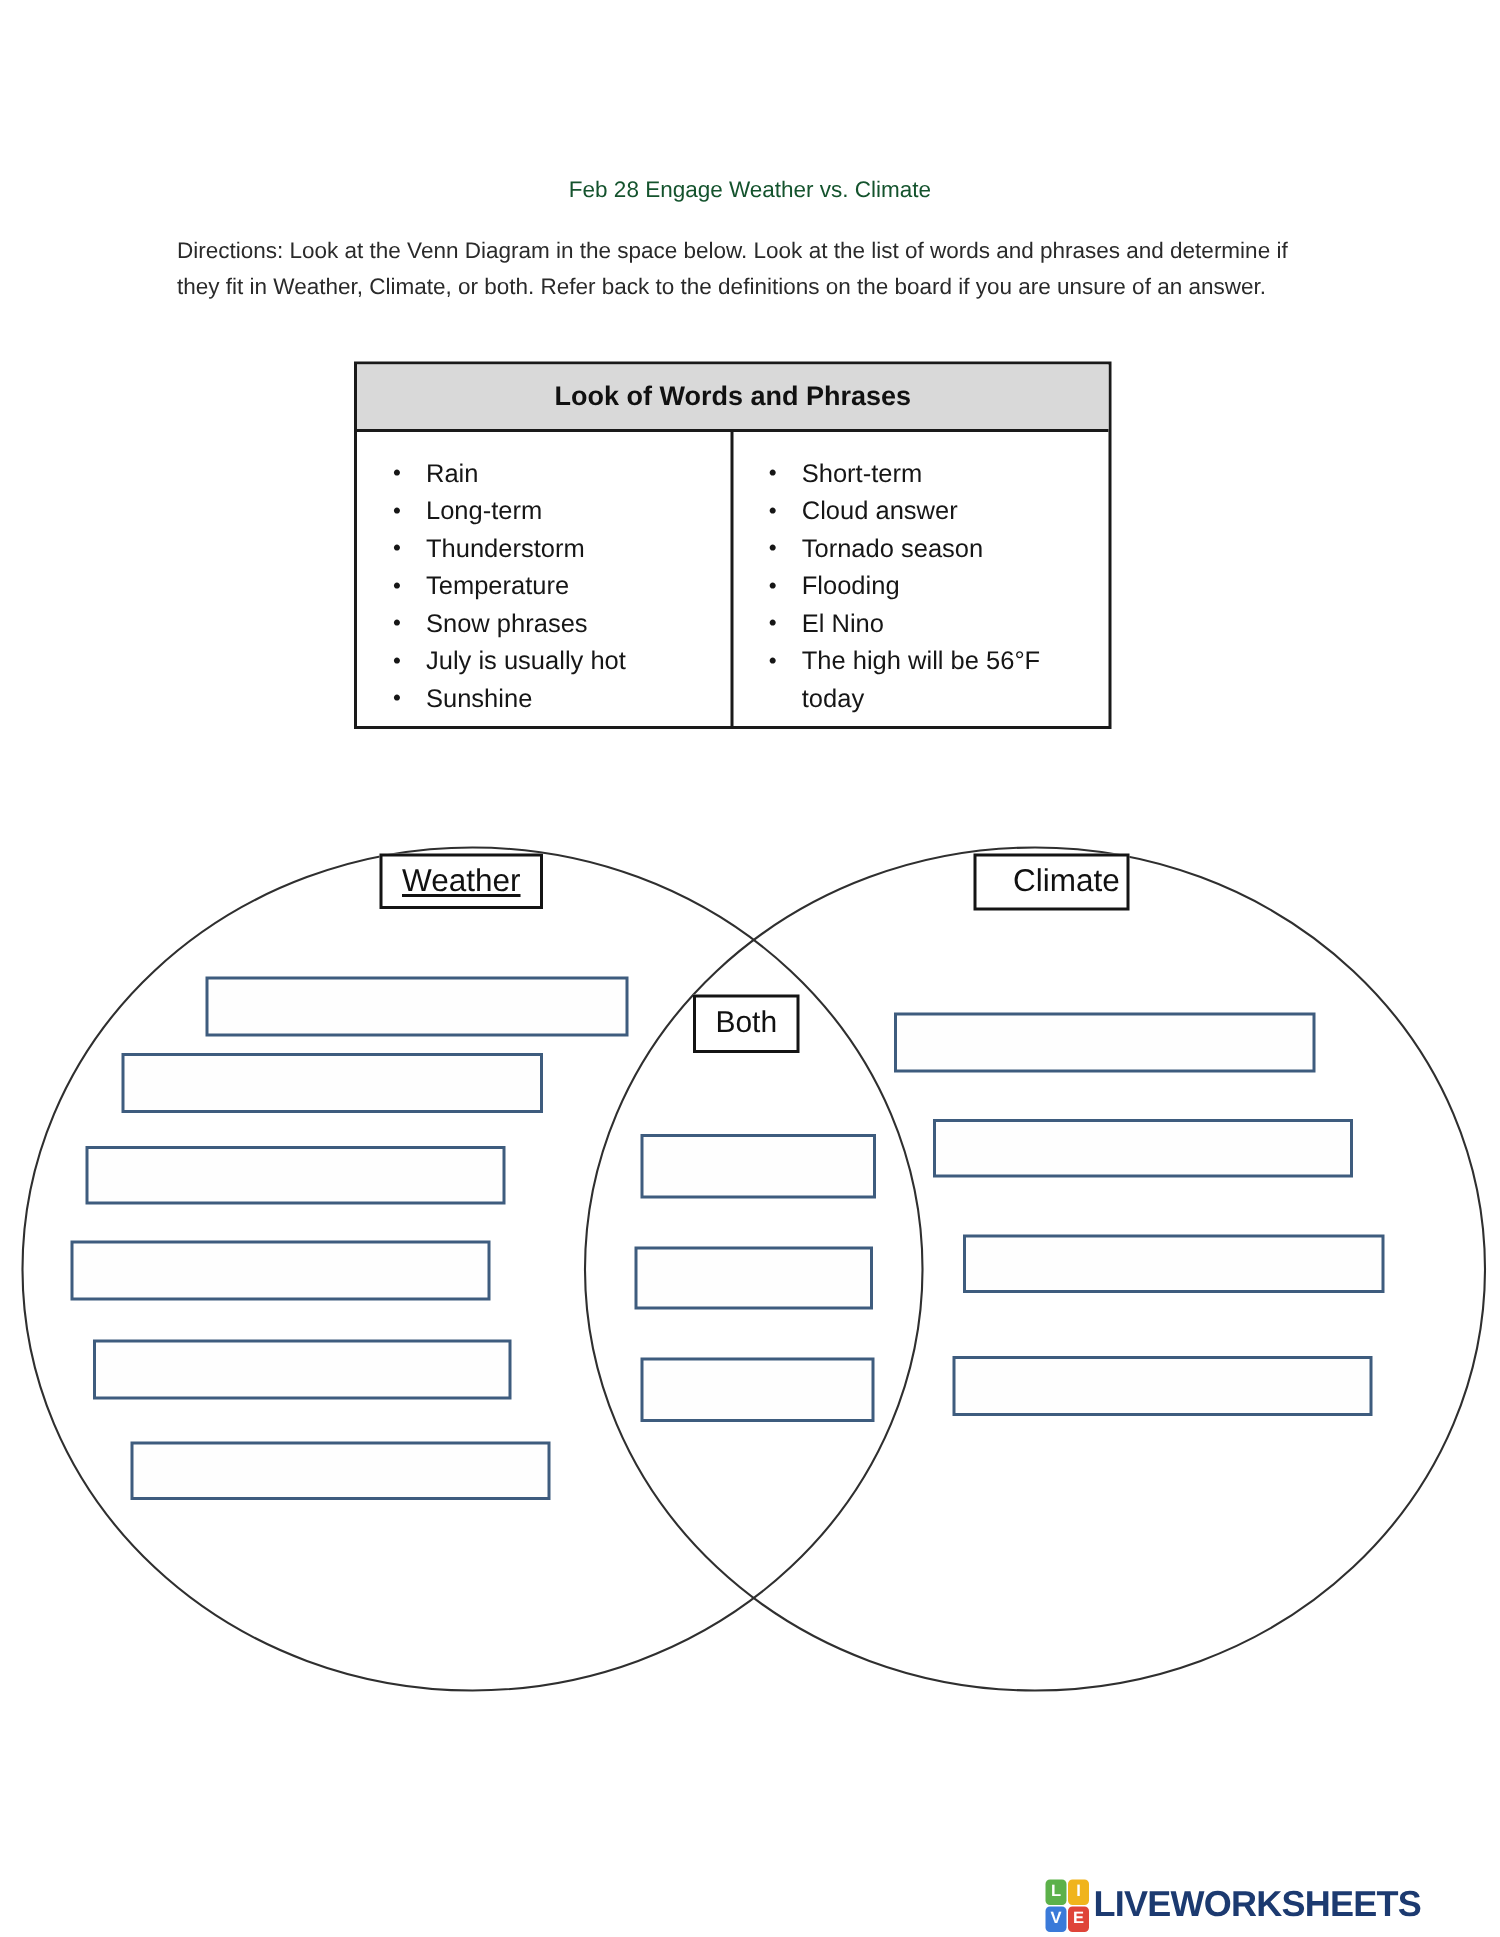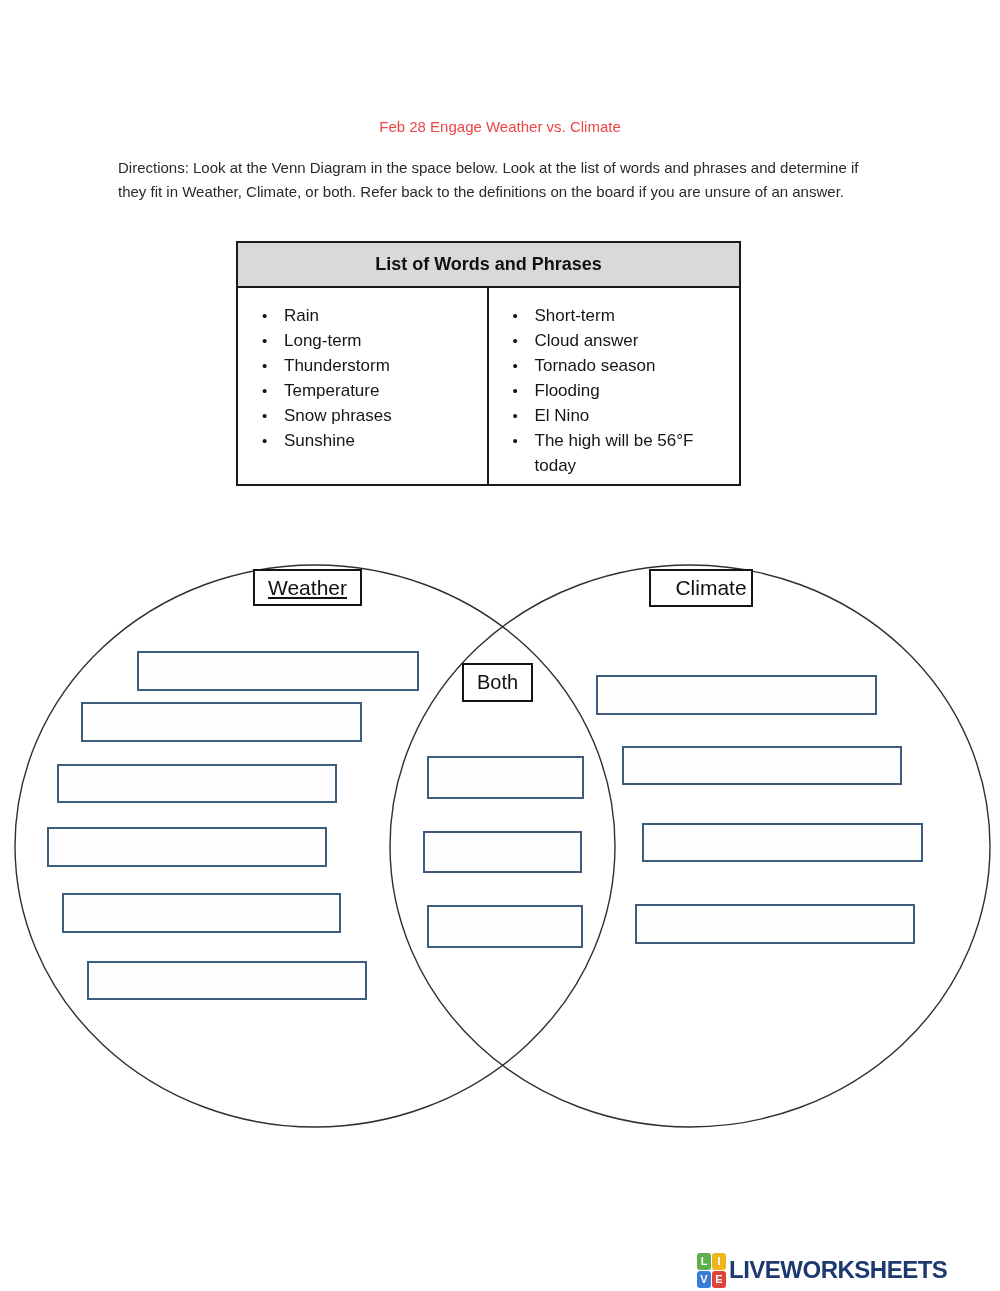--- a/index.html
+++ b/index.html
@@ -14,21 +14,21 @@
     overflow: hidden;
   }
 
   
   .title {
     position: absolute;
     top: 118px; left: 0;
     width: 1000px;
     text-align: center;
     font-size: 15px;
-    color: #ef4444;
+    color: #14532d;
   }
   .directions {
     position: absolute;
     top: 156px; left: 118px;
     width: 752px;
     font-size: 15px;
     line-height: 24px;
     color: #2a2a2a;
   }
 
@@ -142,29 +142,30 @@
 </head>
 <body>
 
 <div class="page">
 
   <div class="title">Feb 28 Engage Weather vs. Climate</div>
 
   <div class="directions">Directions: Look at the Venn Diagram in the space below. Look at the list of words and phrases and determine if they fit in Weather, Climate, or both. Refer back to the definitions on the board if you are unsure of an answer.</div>
 
   <div class="word-table">
-    <div class="word-table-header">List of Words and Phrases</div>
+    <div class="word-table-header">Look of Words and Phrases</div>
     <div class="word-table-body">
       <div class="word-col left">
         <ul>
           <li>Rain</li>
           <li>Long-term</li>
           <li>Thunderstorm</li>
           <li>Temperature</li>
           <li>Snow phrases</li>
+          <li>July is usually hot</li>
           <li>Sunshine</li>
         </ul>
       </div>
       <div class="word-col">
         <ul>
           <li>Short-term</li>
           <li>Cloud answer</li>
           <li>Tornado season</li>
           <li>Flooding</li>
           <li>El Nino</li>

